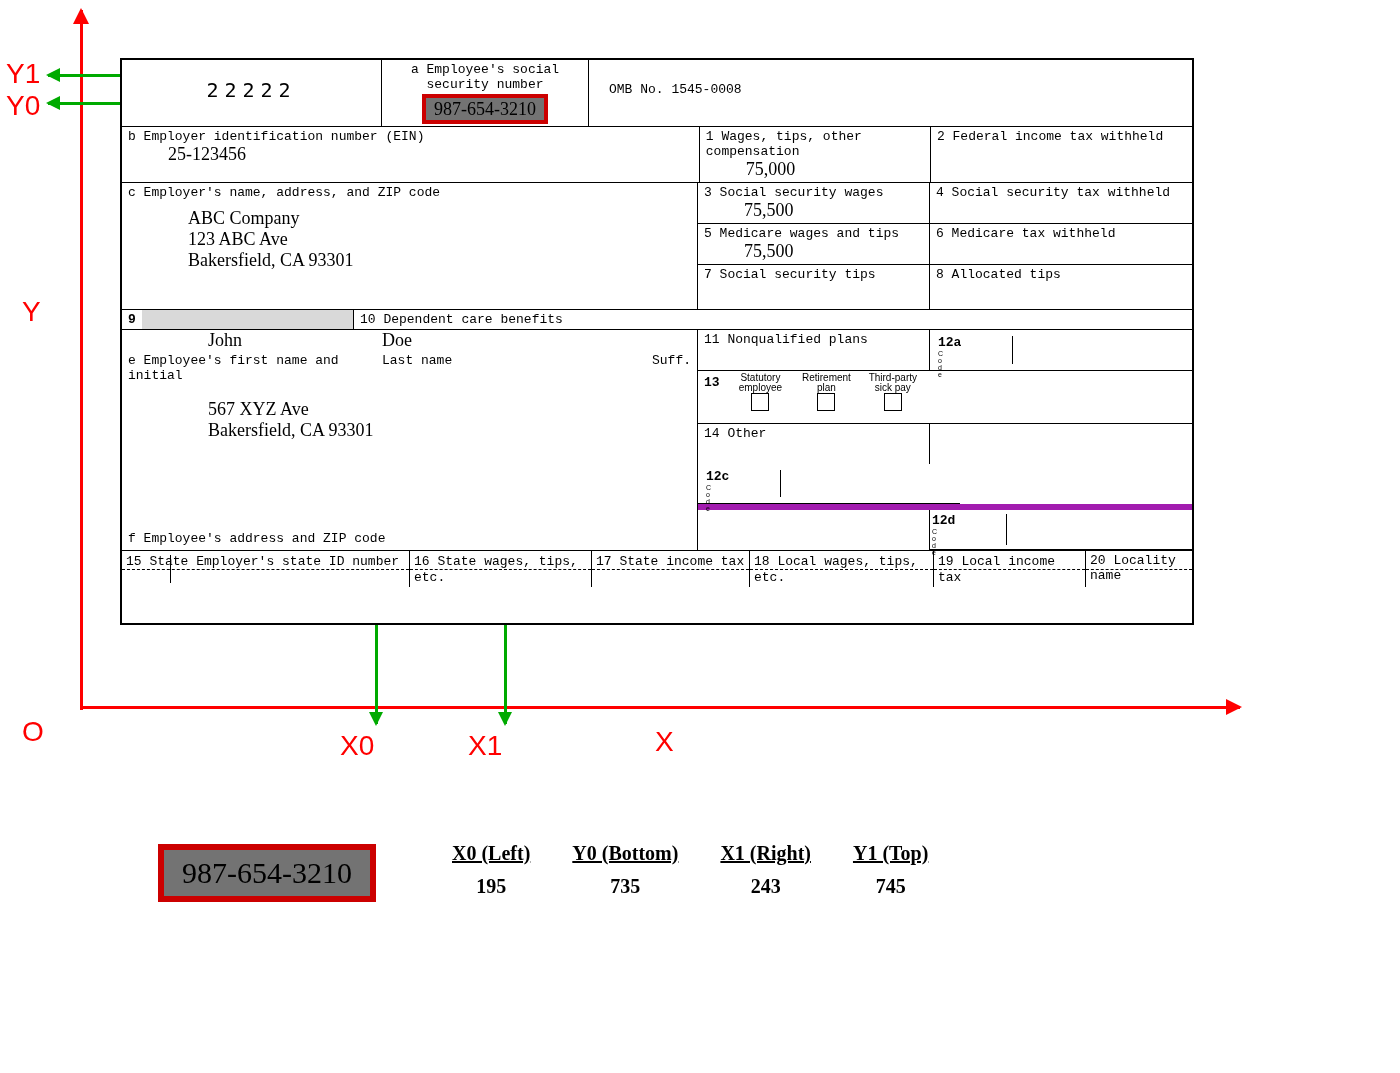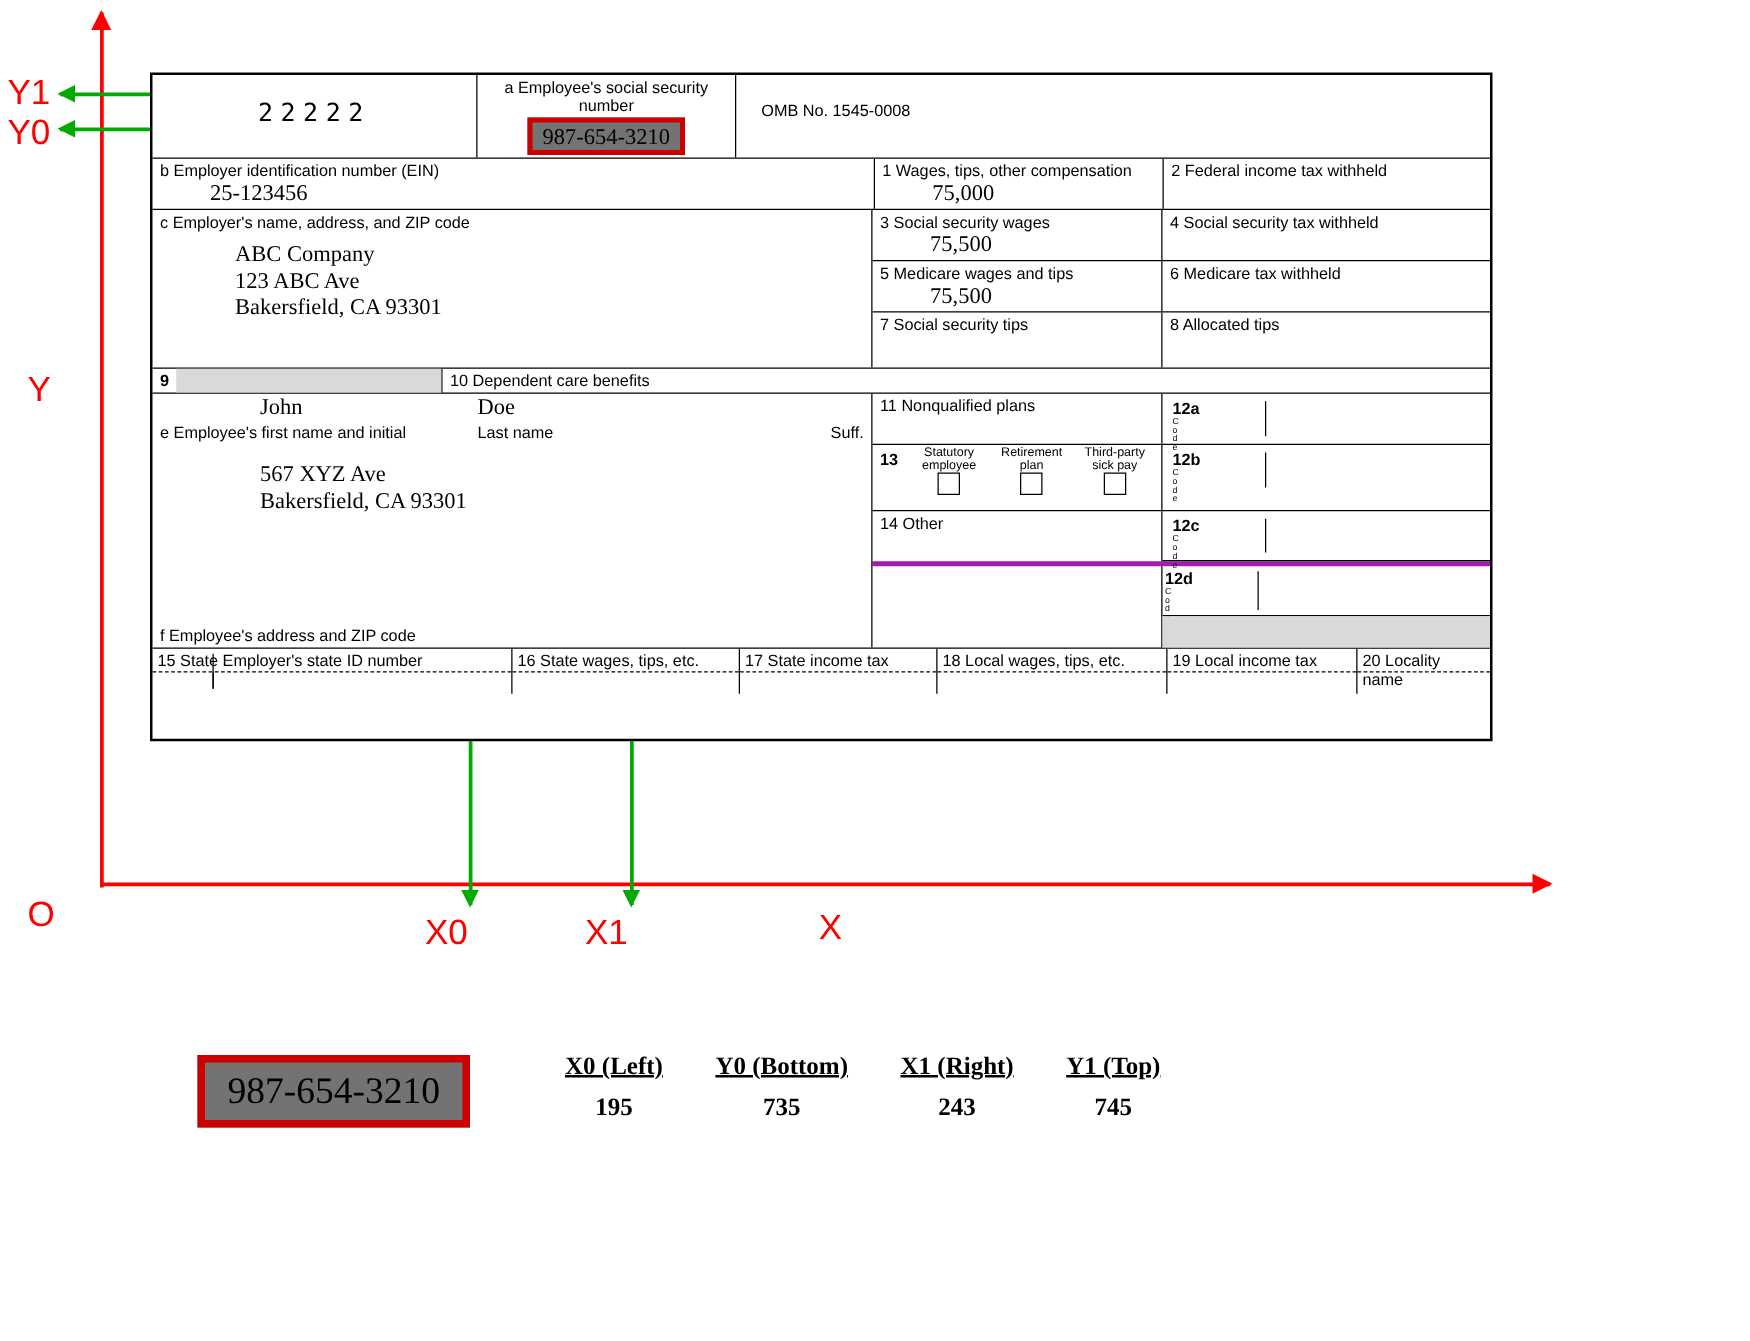--- a/index.html
+++ b/index.html
@@ -86,21 +86,21 @@
     width: 1074px;
     border: 2px solid #000;
     font-size: 14px;
     color: #000;
     background: #fff;
   }
   .row { display: flex; border-bottom: 1px solid #000; }
   .row:last-child { border-bottom: none; }
   .cell { border-right: 1px solid #000; padding: 2px 6px; position: relative; }
   .cell:last-child { border-right: none; }
-  .label { font-size: 13px; }
+  .label { font-size: 13px; font-family: Liberation Mono, monospace; }
   .bold { font-weight: bold; }
   .val { font-family: 'Times New Roman', serif; font-size: 18px; padding-left: 40px; }
   .val2 { font-family: 'Times New Roman', serif; font-size: 18px; }
   .mini { font-size: 7px; line-height: 1; }
   .shade { background: #d9d9d9; }
   .chk { display:inline-block; width:18px; height:18px; border:1.5px solid #000; vertical-align:top; }
   .cb1 { width: 580px; }
   .cn { width: 232px; }
   .cn2 { width: 262px; }
 
@@ -280,35 +280,23 @@
           </div>
           <div style="text-align:center;">
             <div style="font-size:10px; line-height:1;">Retirement plan</div>
             <span class="chk"></span>
           </div>
           <div style="text-align:center;">
             <div style="font-size:10px; line-height:1;">Third-party sick pay</div>
             <span class="chk"></span>
           </div>
         </div>
-        <div class="cell cn2 box12">
-          <div class="lbl12">
-            <span class="label bold">12b</span>
-            <div class="mini" style="white-space:pre;">C
-o
-d
-e</div>
-          </div>
-          <div style="flex:0 0 50px;"></div>
-            <div class="divv"></div>
-            <div style="flex:1;"></div>
-        </div>
-      </div>
-
-      <div style="display:flex; border-bottom:4px solid #a21caf;">
+      </div>
+
+      <div style="display:flex; border-bottom:6px solid #a21caf;flex-direction:column;">
         <div class="cell cn" style="border-bottom:none; height:40px;">
           <div class="label">14  Other</div>
         </div>
         <div class="cell cn2 box12" style="border-bottom:1px solid #000;">
           <div class="lbl12">
             <span class="label bold">12c</span>
             <div class="mini" style="white-space:pre;">C
 o
 d
 e</div>

